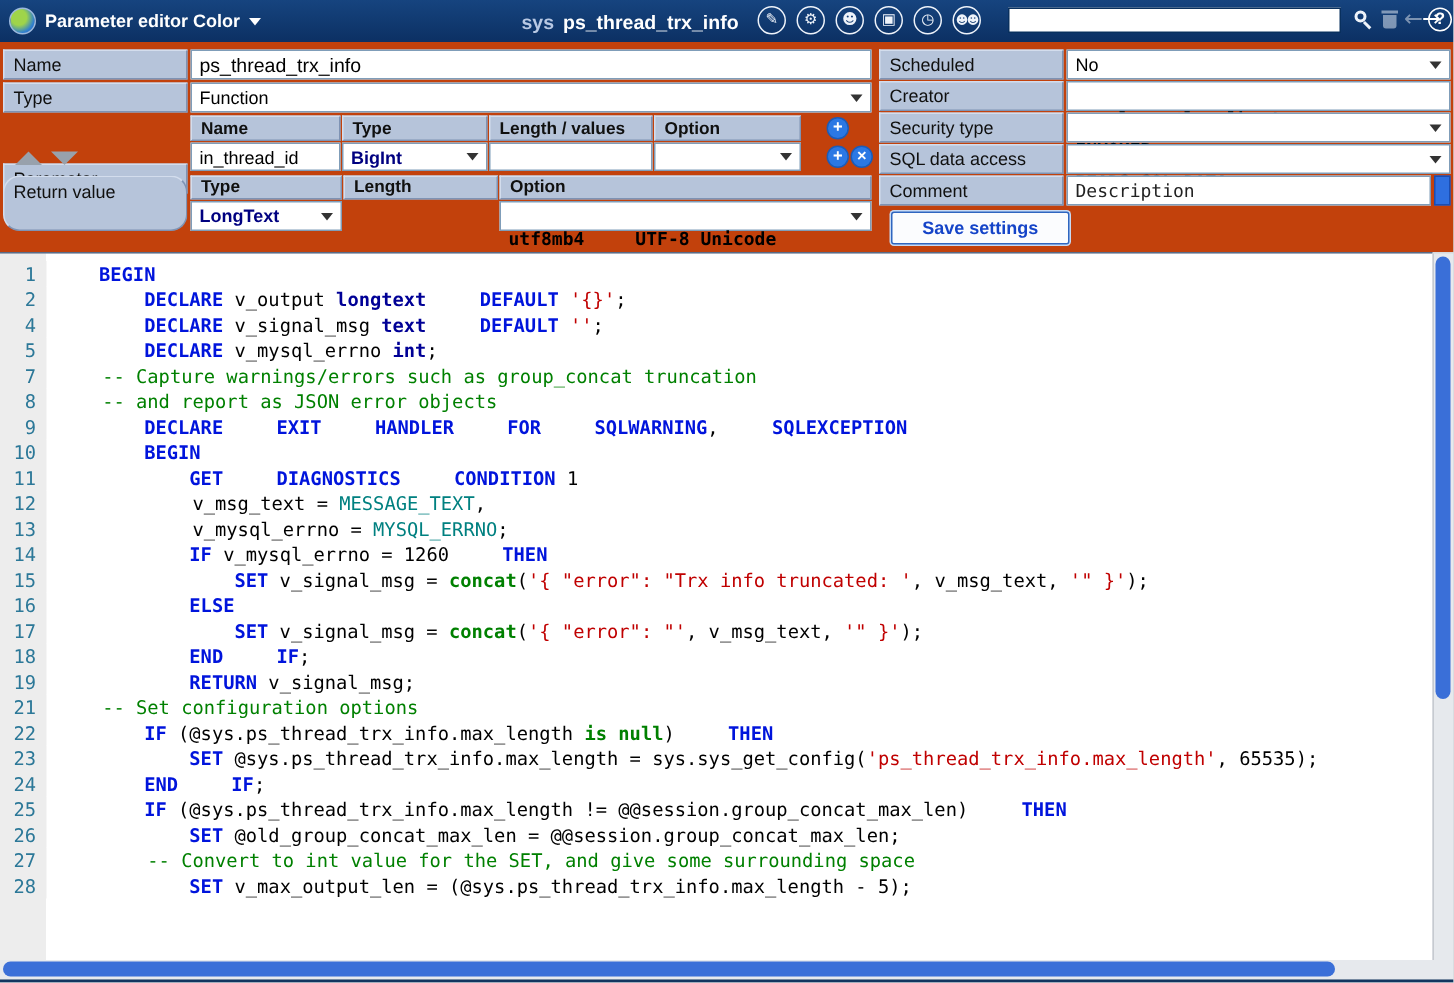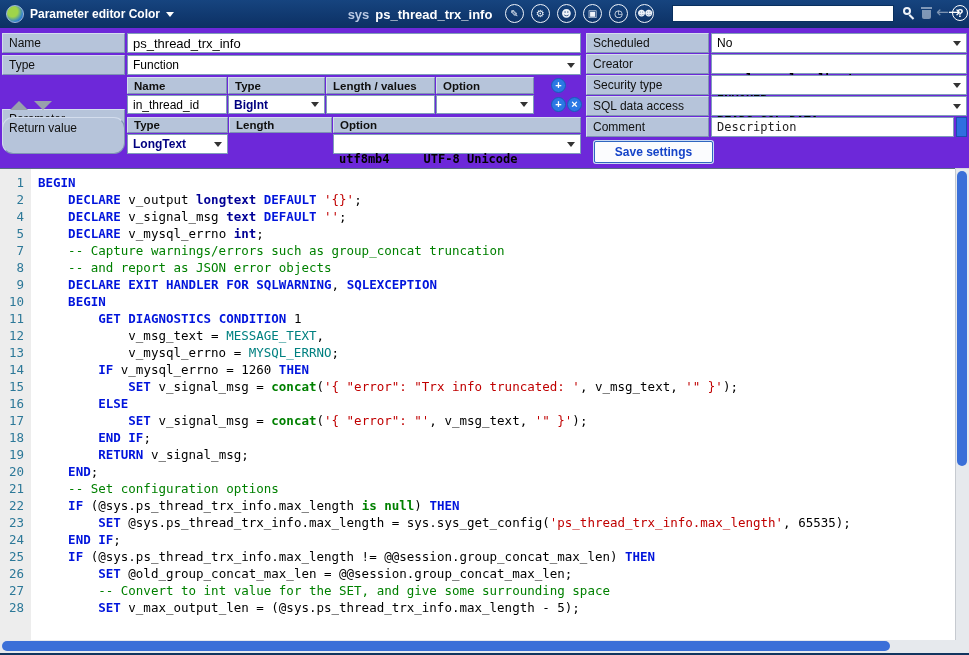--- a/index.html
+++ b/index.html
@@ -33,21 +33,21 @@
   .mag-h{position:absolute;left:7px;top:7px;width:6px;height:2px;background:#eef3fa;transform:rotate(45deg);transform-origin:0 0;}
   .trash{position:absolute;left:921px;top:7px;width:11px;height:13px;opacity:.5;cursor:pointer;}
   .t-lid{position:absolute;left:0;top:0;width:11px;height:2px;background:#eef3fa;}
   .t-body{position:absolute;left:1px;top:3px;width:9px;height:9px;background:#eef3fa;border-radius:0 0 2px 2px;}
   .nav{position:absolute;top:3px;color:#fff;font-size:15px;cursor:pointer;font-family:"DejaVu Sans",sans-serif;}
   .nav.back{left:936px;opacity:.45;}
   .nav.fwd{left:948px;}
   .helpc{position:absolute;left:952px;top:5px;width:16px;height:16px;border:1.5px solid #fff;border-radius:50%;
     color:#fff;font-size:11px;font-weight:bold;display:flex;align-items:center;justify-content:center;box-sizing:border-box;cursor:pointer;}
   
-  .formarea{position:absolute;top:28px;left:0;width:969px;height:140px;background:#6d28d9;}
+  .formarea{position:absolute;top:28px;left:0;width:969px;height:140px;background:#c2410c;}
   .lbl{position:absolute;background:#b6c4da;border:1px solid;border-color:#d3dded #7e93b4 #7e93b4 #d3dded;
     box-sizing:border-box;display:flex;align-items:center;padding:0 6px;font-size:12px;color:#10100f;}
   .hdr{font-weight:bold;font-size:11.5px;}
   .inp,.sel{position:absolute;background:#fff;border:1px solid #7f9db9;box-sizing:border-box;
     display:flex;align-items:center;padding:0 5px;font-size:12px;color:#000;cursor:text;}
   .sel{cursor:pointer;}
   .chev{width:0;height:0;border:4px solid transparent;border-top:5px solid #333;margin-left:auto;margin-top:4px;}
   .navy{color:#000080;font-weight:bold;}
   .mono{font-family:"DejaVu Sans Mono",monospace;font-weight:bold;font-size:12px;margin-top:29px;}
   .mono-light{font-family:"DejaVu Sans Mono",monospace;font-size:12px;color:#222;}
@@ -62,21 +62,21 @@
     display:flex;align-items:center;justify-content:center;cursor:pointer;box-shadow:0 0 0 1px #c8daf4;}
   
   .editor{position:absolute;top:168px;left:0;width:955px;height:472px;overflow:hidden;
     border-top:1px solid #5a6b86;background:linear-gradient(to right,#ededed 31px,#ffffff 31px);
     box-sizing:border-box;cursor:text;}
   .code-lines{padding-top:5px;font-family:"DejaVu Sans Mono",monospace;font-size:12.5px;line-height:17px;}
   .code-line{height:17px;white-space:pre;}
   .line-num{display:inline-block;width:24px;padding-right:7px;text-align:right;background:#ededed;color:#2c7898;}
   .line-code{white-space:pre;padding-left:7px;}
   .tok-n{color:#000000;}
-  .tok-k{color:#0014dc;font-weight:bold;}
+  .tok-k{color:#0014dc;font-weight:bold;margin-left:28px;}
   .tok-t{color:#000096;font-weight:bold;}
   .tok-s{color:#c00000;}
   .tok-c{color:#008000;}
   .tok-f{color:#008000;font-weight:bold;}
   .tok-d{color:#008080;}
   .tok-m{color:#000000;}
   .vscroll{position:absolute;top:169px;right:0;width:14px;height:471px;background:#e6e9ed;border-left:1px solid #c6cad0;box-sizing:border-box;}
   .vthumb{position:absolute;top:2px;left:1px;width:10px;height:295px;background:#3a6fd8;border-radius:5px;}
   .hscroll{position:absolute;top:640px;left:0;width:969px;height:13px;background:#e6e9ed;}
   .hthumb{position:absolute;top:1px;left:2px;width:888px;height:10px;background:#3a6fd8;border-radius:5px;}
@@ -210,21 +210,20 @@
       <div class="code-line"><span class="line-num">10</span><span class="line-code"><span class="tok-n">    </span><span class="tok-k">BEGIN</span></span></div>
       <div class="code-line"><span class="line-num">11</span><span class="line-code"><span class="tok-n">        </span><span class="tok-k">GET</span><span class="tok-n"> </span><span class="tok-k">DIAGNOSTICS</span><span class="tok-n"> </span><span class="tok-k">CONDITION</span><span class="tok-n"> </span><span class="tok-m">1</span></span></div>
       <div class="code-line"><span class="line-num">12</span><span class="line-code"><span class="tok-n">            v_msg_text = </span><span class="tok-d">MESSAGE_TEXT</span><span class="tok-n">,</span></span></div>
       <div class="code-line"><span class="line-num">13</span><span class="line-code"><span class="tok-n">            v_mysql_errno = </span><span class="tok-d">MYSQL_ERRNO</span><span class="tok-n">;</span></span></div>
       <div class="code-line"><span class="line-num">14</span><span class="line-code"><span class="tok-n">        </span><span class="tok-k">IF</span><span class="tok-n"> v_mysql_errno = </span><span class="tok-m">1260</span><span class="tok-n"> </span><span class="tok-k">THEN</span></span></div>
       <div class="code-line"><span class="line-num">15</span><span class="line-code"><span class="tok-n">            </span><span class="tok-k">SET</span><span class="tok-n"> v_signal_msg = </span><span class="tok-f">concat</span><span class="tok-n">(</span><span class="tok-s">'{ "error": "Trx info truncated: '</span><span class="tok-n">, v_msg_text, </span><span class="tok-s">'" }'</span><span class="tok-n">);</span></span></div>
       <div class="code-line"><span class="line-num">16</span><span class="line-code"><span class="tok-n">        </span><span class="tok-k">ELSE</span></span></div>
       <div class="code-line"><span class="line-num">17</span><span class="line-code"><span class="tok-n">            </span><span class="tok-k">SET</span><span class="tok-n"> v_signal_msg = </span><span class="tok-f">concat</span><span class="tok-n">(</span><span class="tok-s">'{ "error": "'</span><span class="tok-n">, v_msg_text, </span><span class="tok-s">'" }'</span><span class="tok-n">);</span></span></div>
       <div class="code-line"><span class="line-num">18</span><span class="line-code"><span class="tok-n">        </span><span class="tok-k">END</span><span class="tok-n"> </span><span class="tok-k">IF</span><span class="tok-n">;</span></span></div>
       <div class="code-line"><span class="line-num">19</span><span class="line-code"><span class="tok-n">        </span><span class="tok-k">RETURN</span><span class="tok-n"> v_signal_msg;</span></span></div>
-      <div class="code-line"><span class="line-num">20</span><span class="line-code"><span class="tok-n">    </span><span class="tok-k">END</span><span class="tok-n">;</span></span></div>
       <div class="code-line"><span class="line-num">21</span><span class="line-code"><span class="tok-n">    </span><span class="tok-c">-- Set configuration options</span></span></div>
       <div class="code-line"><span class="line-num">22</span><span class="line-code"><span class="tok-n">    </span><span class="tok-k">IF</span><span class="tok-n"> (@sys.ps_thread_trx_info.max_length </span><span class="tok-f">is null</span><span class="tok-n">) </span><span class="tok-k">THEN</span></span></div>
       <div class="code-line"><span class="line-num">23</span><span class="line-code"><span class="tok-n">        </span><span class="tok-k">SET</span><span class="tok-n"> @sys.ps_thread_trx_info.max_length = sys.sys_get_config(</span><span class="tok-s">'ps_thread_trx_info.max_length'</span><span class="tok-n">, </span><span class="tok-m">65535</span><span class="tok-n">);</span></span></div>
       <div class="code-line"><span class="line-num">24</span><span class="line-code"><span class="tok-n">    </span><span class="tok-k">END</span><span class="tok-n"> </span><span class="tok-k">IF</span><span class="tok-n">;</span></span></div>
       <div class="code-line"><span class="line-num">25</span><span class="line-code"><span class="tok-n">    </span><span class="tok-k">IF</span><span class="tok-n"> (@sys.ps_thread_trx_info.max_length != @@session.group_concat_max_len) </span><span class="tok-k">THEN</span></span></div>
       <div class="code-line"><span class="line-num">26</span><span class="line-code"><span class="tok-n">        </span><span class="tok-k">SET</span><span class="tok-n"> @old_group_concat_max_len = @@session.group_concat_max_len;</span></span></div>
       <div class="code-line"><span class="line-num">27</span><span class="line-code"><span class="tok-n">        </span><span class="tok-c">-- Convert to int value for the SET, and give some surrounding space</span></span></div>
       <div class="code-line"><span class="line-num">28</span><span class="line-code"><span class="tok-n">        </span><span class="tok-k">SET</span><span class="tok-n"> v_max_output_len = (@sys.ps_thread_trx_info.max_length - </span><span class="tok-m">5</span><span class="tok-n">);</span></span></div>
     </div>
 </div>

